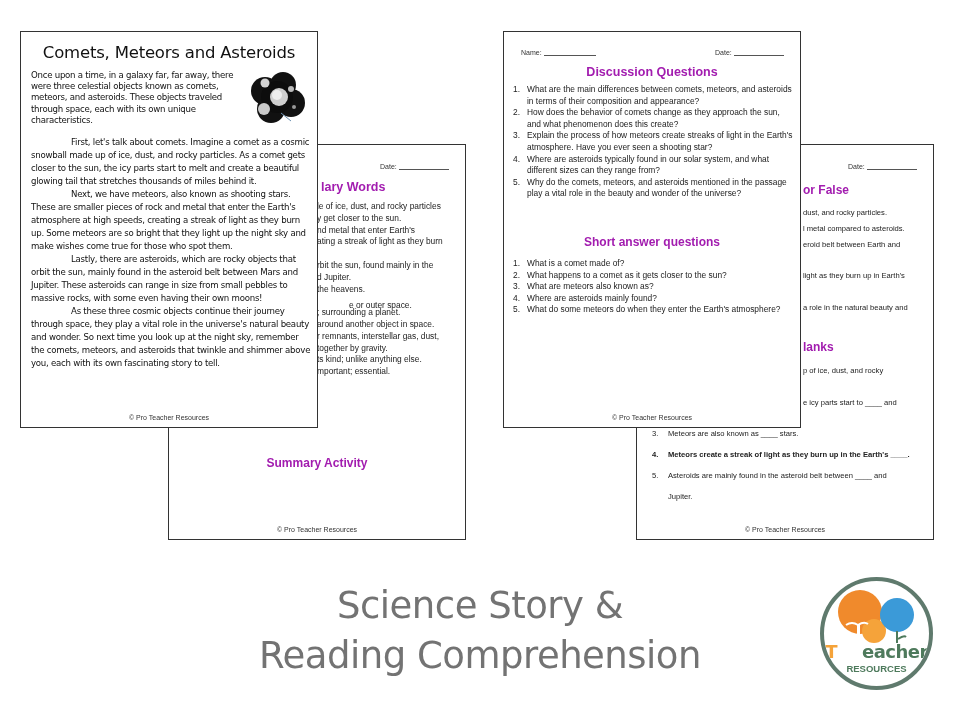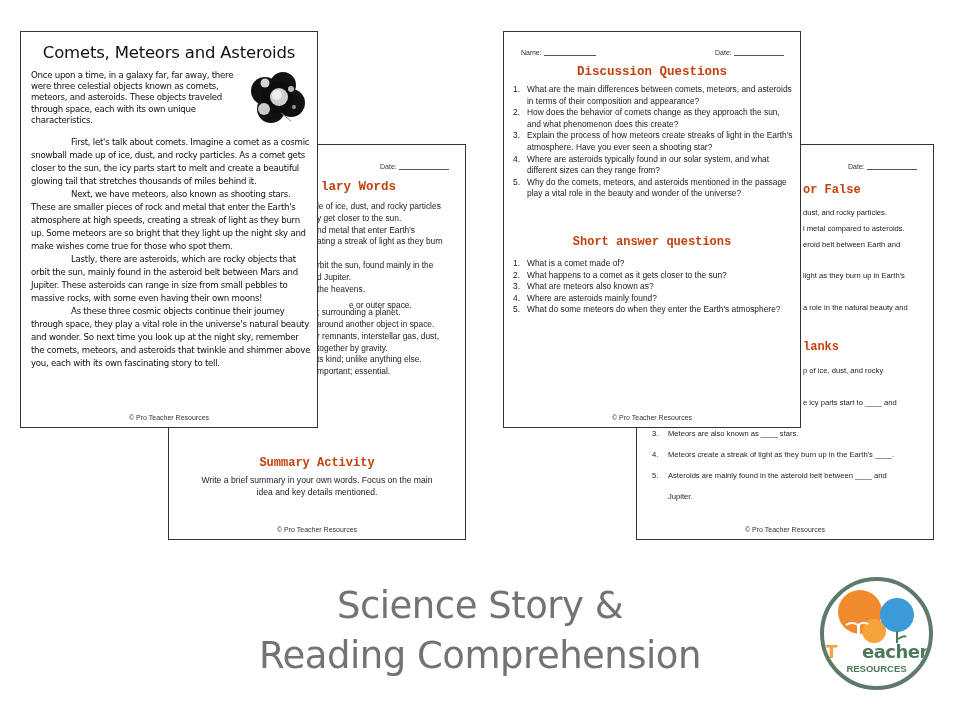--- a/index.html
+++ b/index.html
@@ -14,21 +14,21 @@
   .footer {
     position:absolute; left:0; right:0; text-align:center;
     font-family:"Liberation Sans", sans-serif; font-size:7px; color:#333;
   }
   .cal { font-family:"Liberation Sans", sans-serif; }
   .story { font-family:"DejaVu Sans", sans-serif; }
   .date-line {
     position:absolute; font-family:"Liberation Sans", sans-serif; font-size:7px; color:#333;
   }
   .date-line .ul { display:inline-block; width:50px; border-bottom:1px solid #555; margin-left:2px; height:1px; vertical-align:bottom; }
-  .h-sec { position:absolute; font-family:Liberation Mono, monospace; font-weight:bold; color:#c2410c; white-space:nowrap; }
+  .h-sec { position:absolute; font-family:Liberation Sans, sans-serif; font-weight:bold; color:#a21caf; white-space:nowrap; }
   ol.q { margin:0; padding:0; list-style:none; }
   ol.q li { display:flex; font-family:"Liberation Sans", sans-serif; font-size:8.4px; line-height:11.6px; color:#222; }
   ol.q li .n { width:14px; flex:none; }
   .vocab-line { position:absolute; left:0; white-space:nowrap; font-family:"Liberation Sans", sans-serif; font-size:8.4px; color:#222; }
   .tf-line { position:absolute; white-space:nowrap; font-family:"Liberation Sans", sans-serif; font-size:7.6px; color:#222; }
 
   
   #story-page { left:20px; top:31px; width:298px; height:397px; z-index:5; }
   #story-page .title {
     position:absolute; top:11px; left:0; right:0; text-align:center;
@@ -82,40 +82,39 @@
       <div class="vocab-line" style="top: 82.6px;"> the heavens.</div>
       <div class="vocab-line" style="top: 99px; padding-left: 32px;">e or outer space.</div>
       <div class="vocab-line" style="top: 106.2px;">; surrounding a planet.</div>
       <div class="vocab-line" style="top: 118px;"> around another object in space.</div>
       <div class="vocab-line" style="top: 129.8px;">r remnants, interstellar gas, dust,</div>
       <div class="vocab-line" style="top: 141.6px;"> together by gravity.</div>
       <div class="vocab-line" style="top: 153.4px;">ts kind; unlike anything else.</div>
       <div class="vocab-line" style="top: 165.2px;">mportant; essential.</div>
     </div>
   <div class="h-sec" style="left:0; right:0; top:311px; text-align:center; font-size:12px;">Summary Activity</div>
-  <div class="cal" style="position:absolute; left:30px; right:30px; top:329px; text-align:center; font-size:8.6px; line-height:12px; color:#222;">Write a brief summary in your own words. Focus on the main idea and key details mentioned.</div>
   <div class="footer" style="top:381px;">© Pro Teacher Resources</div>
 </div>
 
 <div class="page" id="tf-page">
   <div class="date-line" style="left:211px; top:18px;">
     <span>Date:</span><span class="ul"></span>
   </div>
   <div class="h-sec" style="left:166px; top:38px; font-size:12px;">or False</div>
   <div class="tf-line" style="left:166px; top:63px;"> dust, and rocky particles.</div>
   <div class="tf-line" style="left:166px; top:79px;">l metal compared to asteroids.</div>
   <div class="tf-line" style="left:166px; top:95px;">eroid belt between  Earth and</div>
   <div class="tf-line" style="left:166px; top:126px;"> light as they burn up in Earth's</div>
   <div class="tf-line" style="left:166px; top:158px;">a role in the natural beauty and</div>
   <div class="h-sec" style="left:166px; top:195px; font-size:12px;">lanks</div>
   <div class="tf-line" style="left:166px; top:221px;">p of ice, dust, and rocky</div>
   <div class="tf-line" style="left:166px; top:253px;">e icy parts start to ____ and</div>
   <div style="position:absolute; left:15px; top:284px; width:280px;">
     <div class="tf-line" style="position:relative; height:21px;"><span style="display:inline-block;width:16px;">3.</span><span>Meteors are also known as ____ stars.</span></div>
-    <div class="tf-line" style="position:relative; height:21px;"><span style="display:inline-block;width:16px;">4.</span><span>Meteors create a streak of light as they burn up in the Earth's ____.</span></div>
+    <div class="tf-line" style="position:relative; height:21px;font-weight:bold;"><span style="display:inline-block;width:16px;">4.</span><span>Meteors create a streak of light as they burn up in the Earth's ____.</span></div>
     <div class="tf-line" style="position:relative; height:21px;"><span style="display:inline-block;width:16px;">5.</span><span>Asteroids are mainly found in the asteroid belt between ____ and</span></div>
     <div class="tf-line" style="position:relative; height:21px;"><span style="display:inline-block;width:16px;"></span><span>Jupiter.</span></div>
   </div>
   <div class="footer" style="top:381px;">© Pro Teacher Resources</div>
 </div>
 
 <div class="page" id="story-page">
   <div class="title">Comets, Meteors and Asteroids</div>
   <div class="intro story">Once upon a time, in a galaxy far, far away, there were three celestial objects known as comets, meteors, and asteroids. These objects traveled through space, each with its own unique  characteristics.</div>
   <svg class="asteroid-img" viewBox="0 0 60 58">

